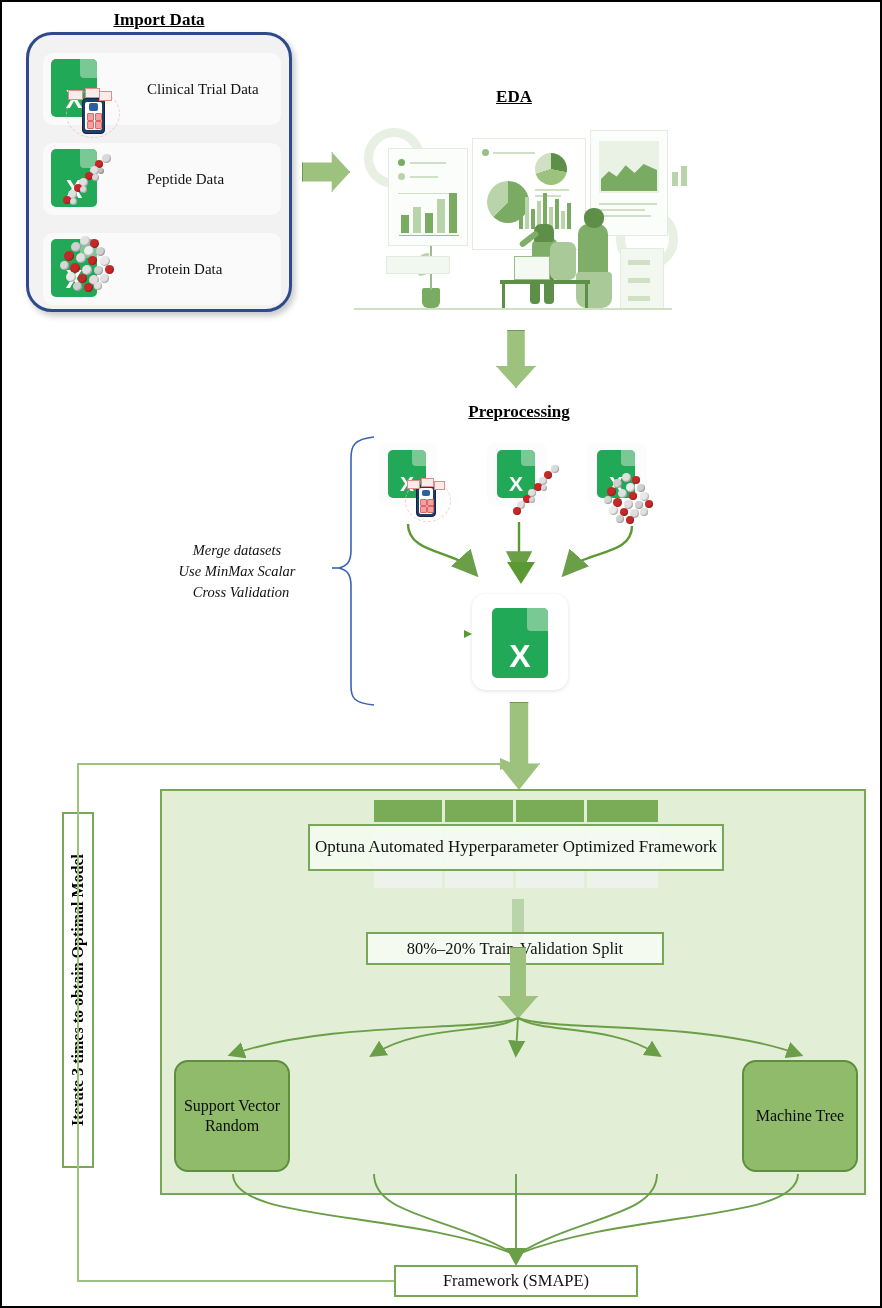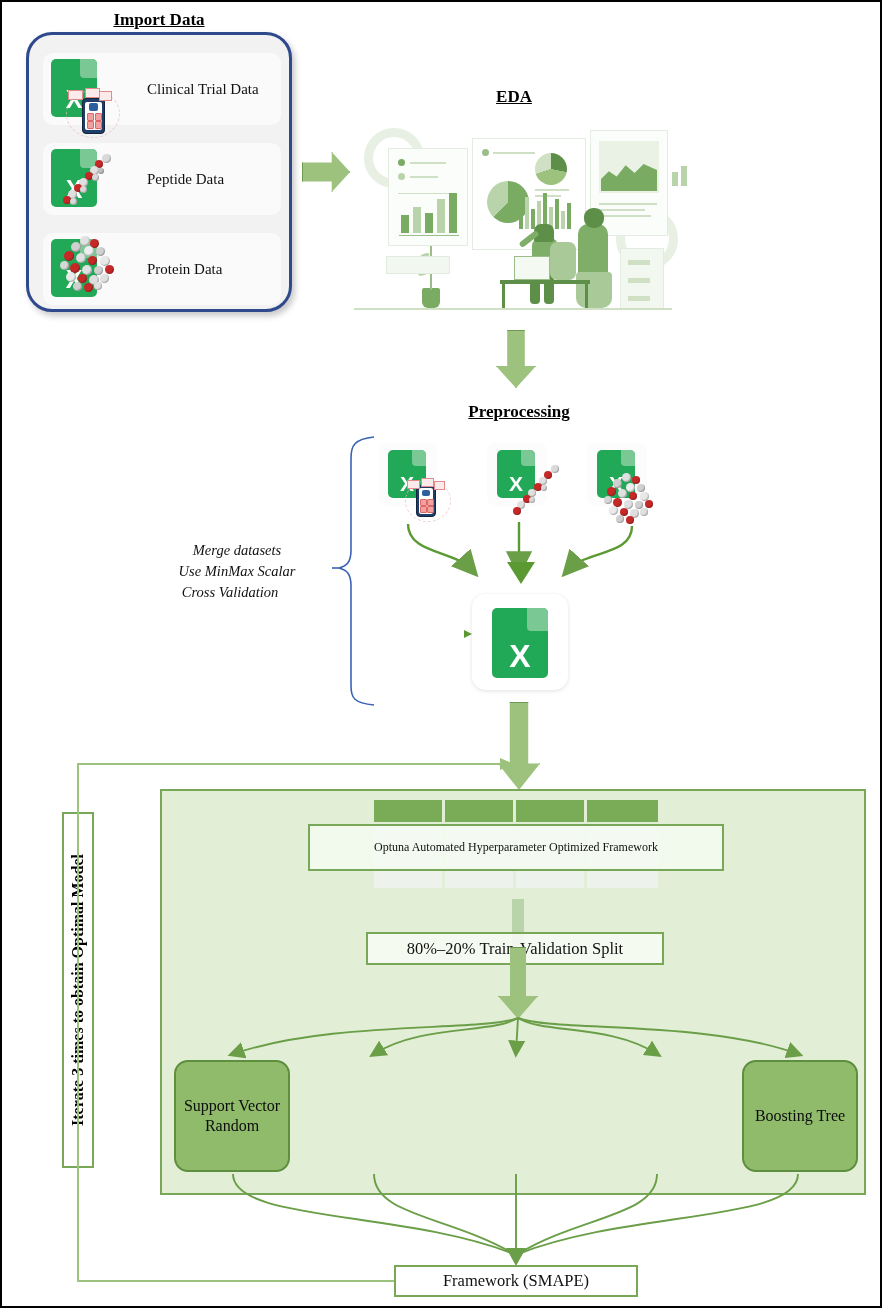--- a/index.html
+++ b/index.html
@@ -136,21 +136,21 @@
   
   #optuna-table{position:absolute;left:372px;top:798px;width:284px;height:90px;}
   #optuna-table .cell{position:absolute;background:#eef2ec;}
   #optuna-table .hcell{position:absolute;background:#7aab56;}
   #optuna-label{
     position:absolute;left:306px;top:822px;width:416px;height:47px;
     background:rgba(245,250,241,.86);
     border:2px solid #77a757;
     box-sizing:border-box;
     display:flex;align-items:center;justify-content:center;
-    text-align:center;font-size:12px;color:#111;line-height:1.18;
+    text-align:center;font-size:17px;color:#111;line-height:1.18;
   }
   #split-box{
     position:absolute;left:364px;top:930px;width:298px;height:33px;
     background:rgba(247,251,244,.9);
     border:2px solid #77a757;
     box-sizing:border-box;
     display:flex;align-items:center;justify-content:center;
     font-size:16.5px;color:#111;white-space:nowrap;
   }
   .model-box{
@@ -439,21 +439,21 @@
   <div id="merged-file">
     <div class="xl" style="left:20px;top:14px;width:56px;height:70px;">
       <div class="sheet"></div>
         <div class="fold"></div>
         <div class="xchar" style="font-size:32px;">X</div>
     </div>
   </div>
 
   <div class="brace-text" style="left:140px;top:538px;width:190px;">Merge datasets</div>
   <div class="brace-text" style="left:140px;top:559px;width:190px;">Use MinMax Scalar</div>
-  <div class="brace-text" style="left:133px;top:580px;width:190px;">Cross Validation</div>
+  <div class="brace-text" style="left:144px;top:580px;width:190px;">Cross Validation</div>
 
   <div class="arrow-down" style="left:496px;top:700px;width:42px;height:88px;
               clip-path:polygon(28% 0,72% 0,72% 70%,100% 70%,50% 100%,0 70%,28% 70%);"></div>
 
   <div class="abs" id="model-zone"></div>
 
   <div id="optuna-table">
     <div class="hcell" style="left:0;top:0;width:68px;height:22px;"></div>
     <div class="hcell" style="left:71px;top:0;width:68px;height:22px;"></div>
     <div class="hcell" style="left:142px;top:0;width:68px;height:22px;"></div>
@@ -479,21 +479,21 @@
 
   <div id="split-box">80%–20% Train-Validation Split</div>
 
   <div class="arrow-down" style="left:496px;top:945px;width:40px;height:72px;
               clip-path:polygon(30% 0,70% 0,70% 68%,100% 68%,50% 100%,0 68%,30% 68%);"></div>
 
   <div class="model-box" style="left:172px;">
     <span>Support Vector Random</span>
   </div>
   <div class="model-box" style="left:740px;">
-    <span>Boosting Tree</span>
+    <span>Machine Tree</span>
   </div>
 
   <div id="iterate-box">
     <span>Iterate 3 times to obtain Optimal Model</span>
   </div>
 
   <div id="eval-box">Framework (SMAPE)</div>
 
   <svg class="overlay" viewBox="0 0 882 1308">
     <defs>

